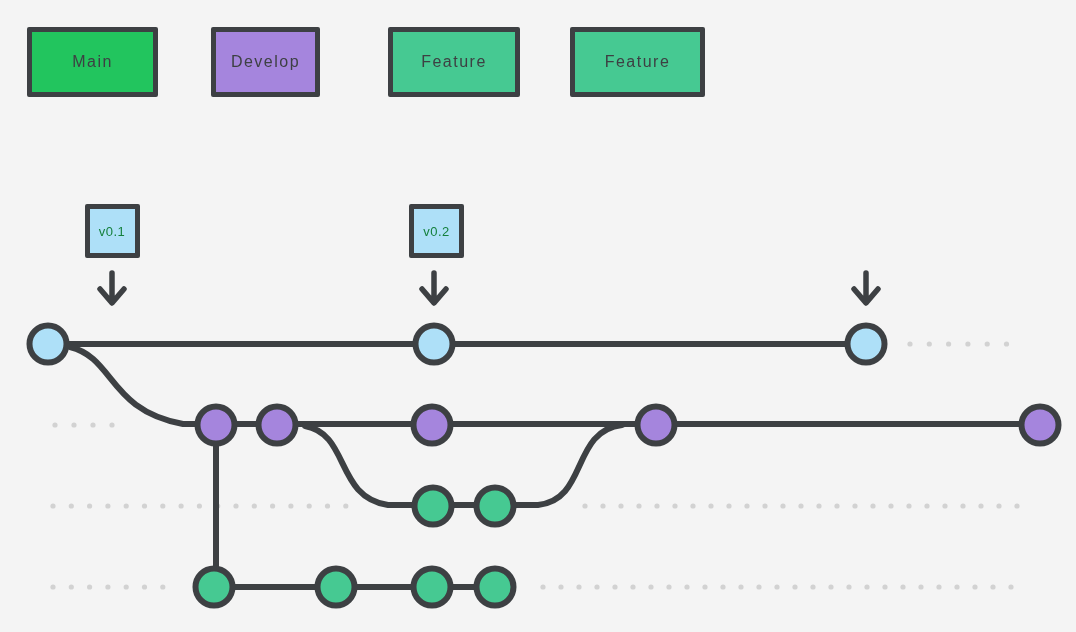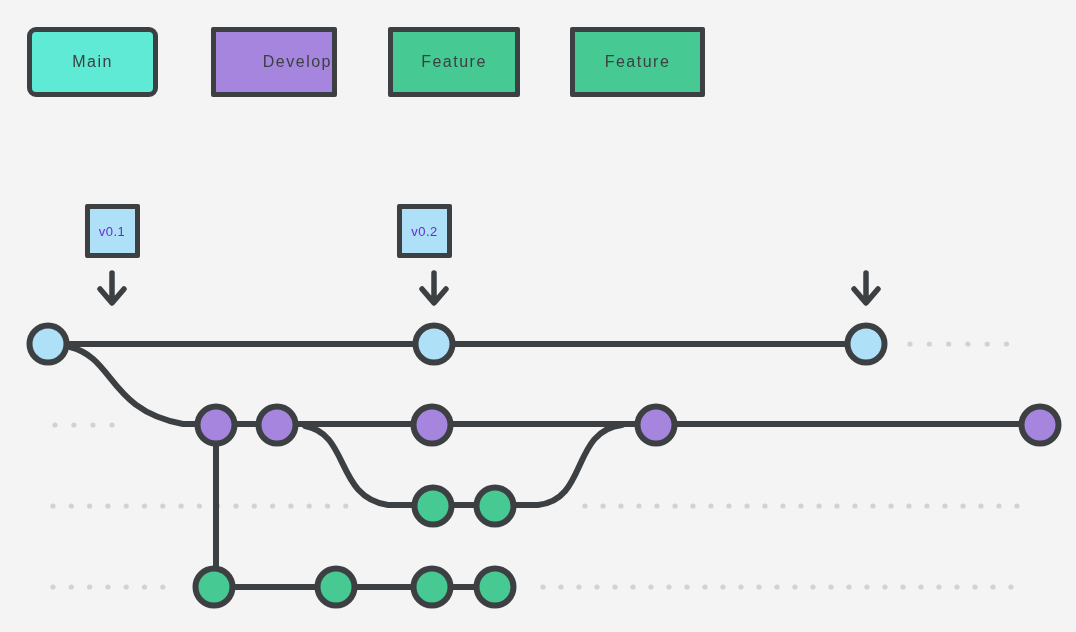--- a/index.html
+++ b/index.html
@@ -29,41 +29,41 @@
     display: flex;
     align-items: center;
     justify-content: center;
   }
   .legend-box span {
     font-size: 16px;
     letter-spacing: 1.5px;
     color: #3d4043;
   }
   .legend-main    { left: 27px;  width: 131px; }
-  .legend-develop { left: 211px; width: 126px; justify-content: flex-end; }
+  .legend-develop { left: 211px; width: 109px; }
   .legend-feat1   { left: 388px; width: 132px; }
   .legend-feat2   { left: 570px; width: 135px; }
 
   
   .tag {
     position: absolute;
     top: 204px;
     width: 55px;
     height: 54px;
     box-sizing: border-box;
     border: 5px solid #3d4043;
     border-radius: 2px;
     display: flex;
     align-items: center;
     justify-content: center;
   }
   .tag span {
     font-size: 13px;
     letter-spacing: 0.5px;
-    color: #6d28d9;
+    color: #15803d;
   }
 
   
   .graph-svg {
     position: absolute;
     left: 0;
     top: 0;
   }
   .branch-path {
     fill: none;
@@ -72,38 +72,38 @@
     stroke-linecap: round;
     stroke-linejoin: round;
   }
 </style>
 </head>
 <body>
 
 <div class="stage">
 
   <div>
-    <div class="legend-box legend-main" style="background-color: #5eead4; border-radius: 9px;">
+    <div class="legend-box legend-main" style="background-color: #22c55e;">
       <span>Main</span>
     </div>
     <div class="legend-box legend-develop" style="background-color: rgb(165, 133, 221);">
       <span>Develop</span>
     </div>
     <div class="legend-box legend-feat1" style="background-color: rgb(70, 201, 146);">
       <span>Feature</span>
     </div>
     <div class="legend-box legend-feat2" style="background-color: rgb(70, 201, 146);">
       <span>Feature</span>
     </div>
   </div>
 
   <div class="tag" style="background-color: rgb(174, 224, 248); left: 84.5px;">
     <span>v0.1</span>
   </div>
-  <div class="tag" style="background-color: rgb(174, 224, 248); left: 397px;">
+  <div class="tag" style="background-color: rgb(174, 224, 248); left: 409px;">
     <span>v0.2</span>
   </div>
 
   <svg class="graph-svg" width="1076" height="632" viewBox="0 0 1076 632">
     <g id="dots-layer">
         <circle cx="910.0" cy="344" r="2.6" fill="#d2d2d2"></circle>
         <circle cx="929.3" cy="344" r="2.6" fill="#d2d2d2"></circle>
         <circle cx="948.6" cy="344" r="2.6" fill="#d2d2d2"></circle>
         <circle cx="967.9" cy="344" r="2.6" fill="#d2d2d2"></circle>
         <circle cx="987.2" cy="344" r="2.6" fill="#d2d2d2"></circle>

